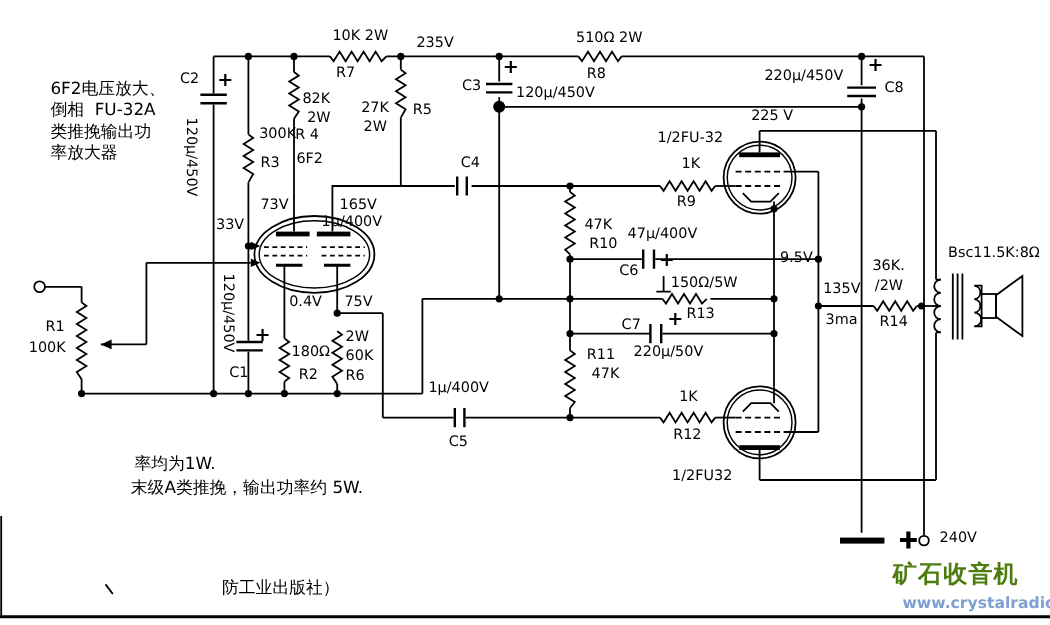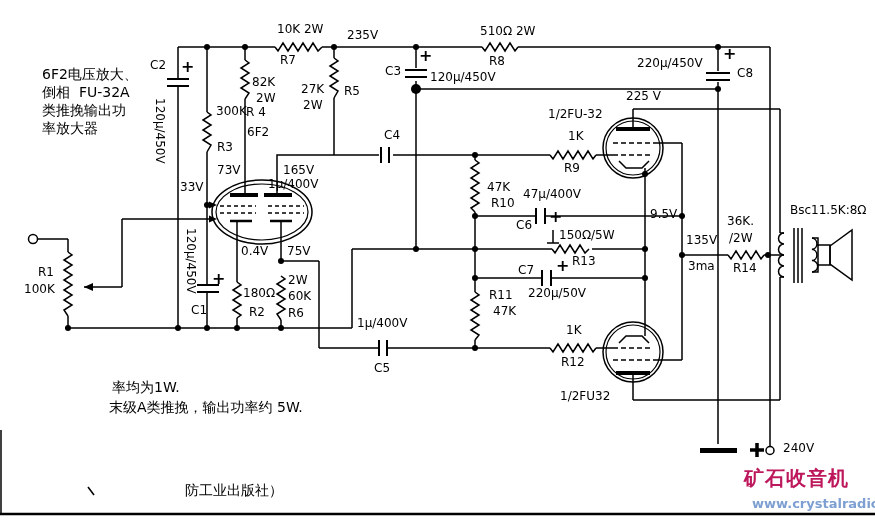--- a/index.html
+++ b/index.html
@@ -203,21 +203,21 @@
 
   <div class="lb" style="left:385px;top:65px">C3</div>
   <div class="lb" style="left:430px;top:71px">120μ/450V</div>
   <div class="lb plus" style="left:419px;top:49px">+</div>
 
   <div class="lb" style="left:150px;top:59px">C2</div>
   <div class="lb plus" style="left:181px;top:60px">+</div>
   <div class="lb vert" style="left:166px;top:98px">120μ/450V</div>
 
   <div class="lb" style="left:216px;top:105px">300K</div>
-  <div class="lb" style="left:217px;top:141px">R3</div>
+  <div class="lb" style="left:217px;top:129px">R3</div>
   <div class="lb" style="left:252px;top:76px">82K</div>
   <div class="lb" style="left:256px;top:92px">2W</div>
   <div class="lb" style="left:246px;top:106px">R 4</div>
   <div class="lb" style="left:247px;top:126px">6F2</div>
   <div class="lb" style="left:301px;top:83px">27K</div>
   <div class="lb" style="left:303px;top:99px">2W</div>
   <div class="lb" style="left:344px;top:85px">R5</div>
 
   <div class="lb" style="left:217px;top:164px">73V</div>
   <div class="lb" style="left:283px;top:164px">165V</div>
@@ -270,15 +270,15 @@
   <div class="lb" style="left:729px;top:232px">/2W</div>
   <div class="lb" style="left:733px;top:262px">R14</div>
 
   <div class="lb" style="left:790px;top:204px">Bsc11.5K:8Ω</div>
   <div class="lb" style="left:783px;top:442px">240V</div>
 
   <div class="lb cn" style="left:112px;top:378px">率均为1W.</div>
   <div class="lb cn" style="left:109px;top:398px">末级A类推挽，输出功率约 5W.</div>
   <div class="lb cn" style="left:185px;top:481px">防工业出版社）</div>
 
-  <div class="lb wm1" style="left: 744px; top: 472px; color: #be185d;">矿石收音机</div>
+  <div class="lb wm1" style="left: 744px; top: 472px; color: #4d7c0f;">矿石收音机</div>
   <div class="lb wm2" style="left: 752px; top: 497px; color: rgb(125, 159, 210);">www.crystalradio.cn</div>
 </div>
 
 </body></html>

